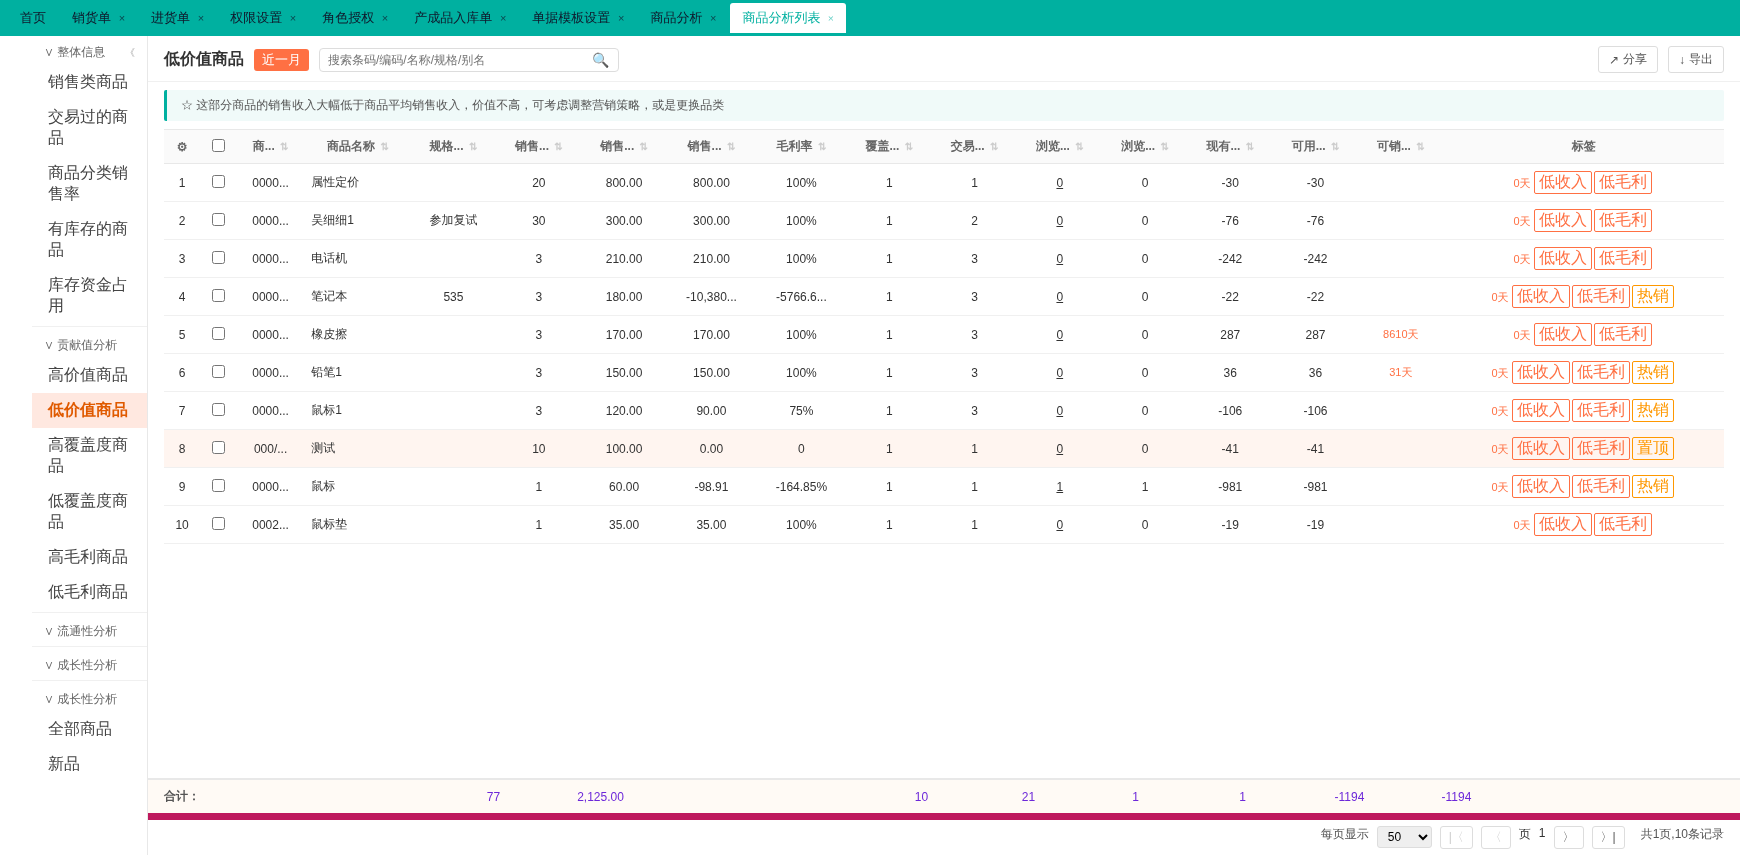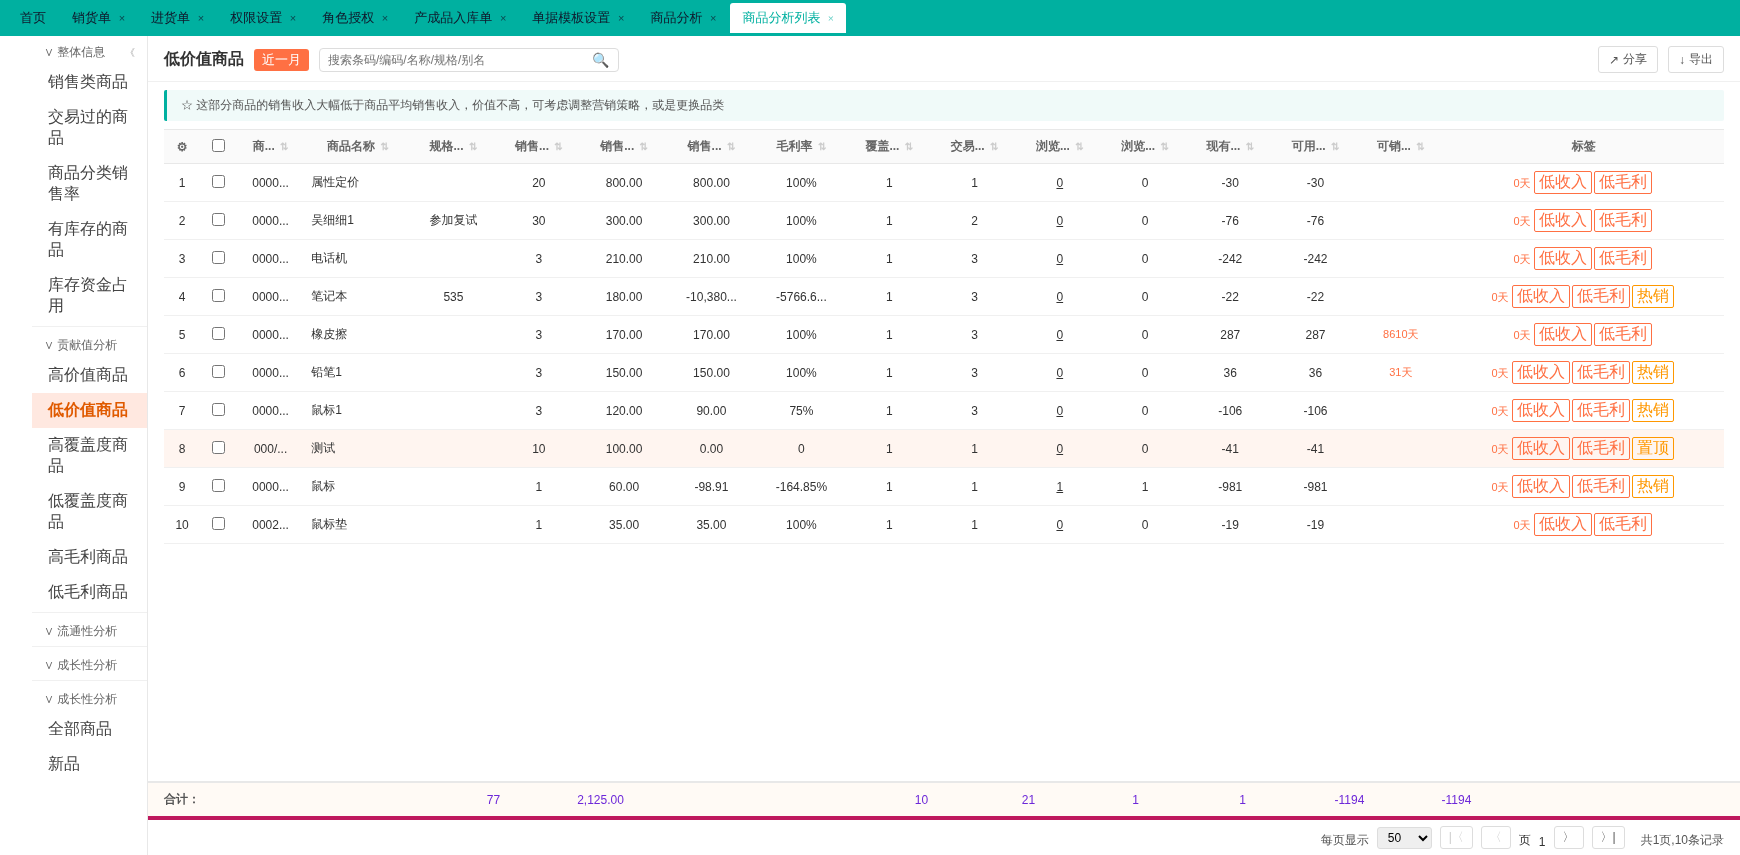--- a/index.html
+++ b/index.html
@@ -199,24 +199,24 @@
     }
     .summary-cell {
       flex: 1;
       text-align: center;
       color: #6d28d9;
     }
 
     
     .bottom-bar {
       background: #fff;
-      border-top: 4px solid #be185d;
+      border-top: 7px solid #be185d;
       padding: 6px 16px;
       display: flex;
-      align-items: flex-end;
+      align-items: flex-start;
       justify-content: flex-end;
       gap: 8px;
       font-size: 12px;
     }
     .page-size-label { color: #555; }
     .page-size-select {
       border: 1px solid #ddd;
       border-radius: 3px;
       padding: 2px 6px;
       font-size: 12px;

